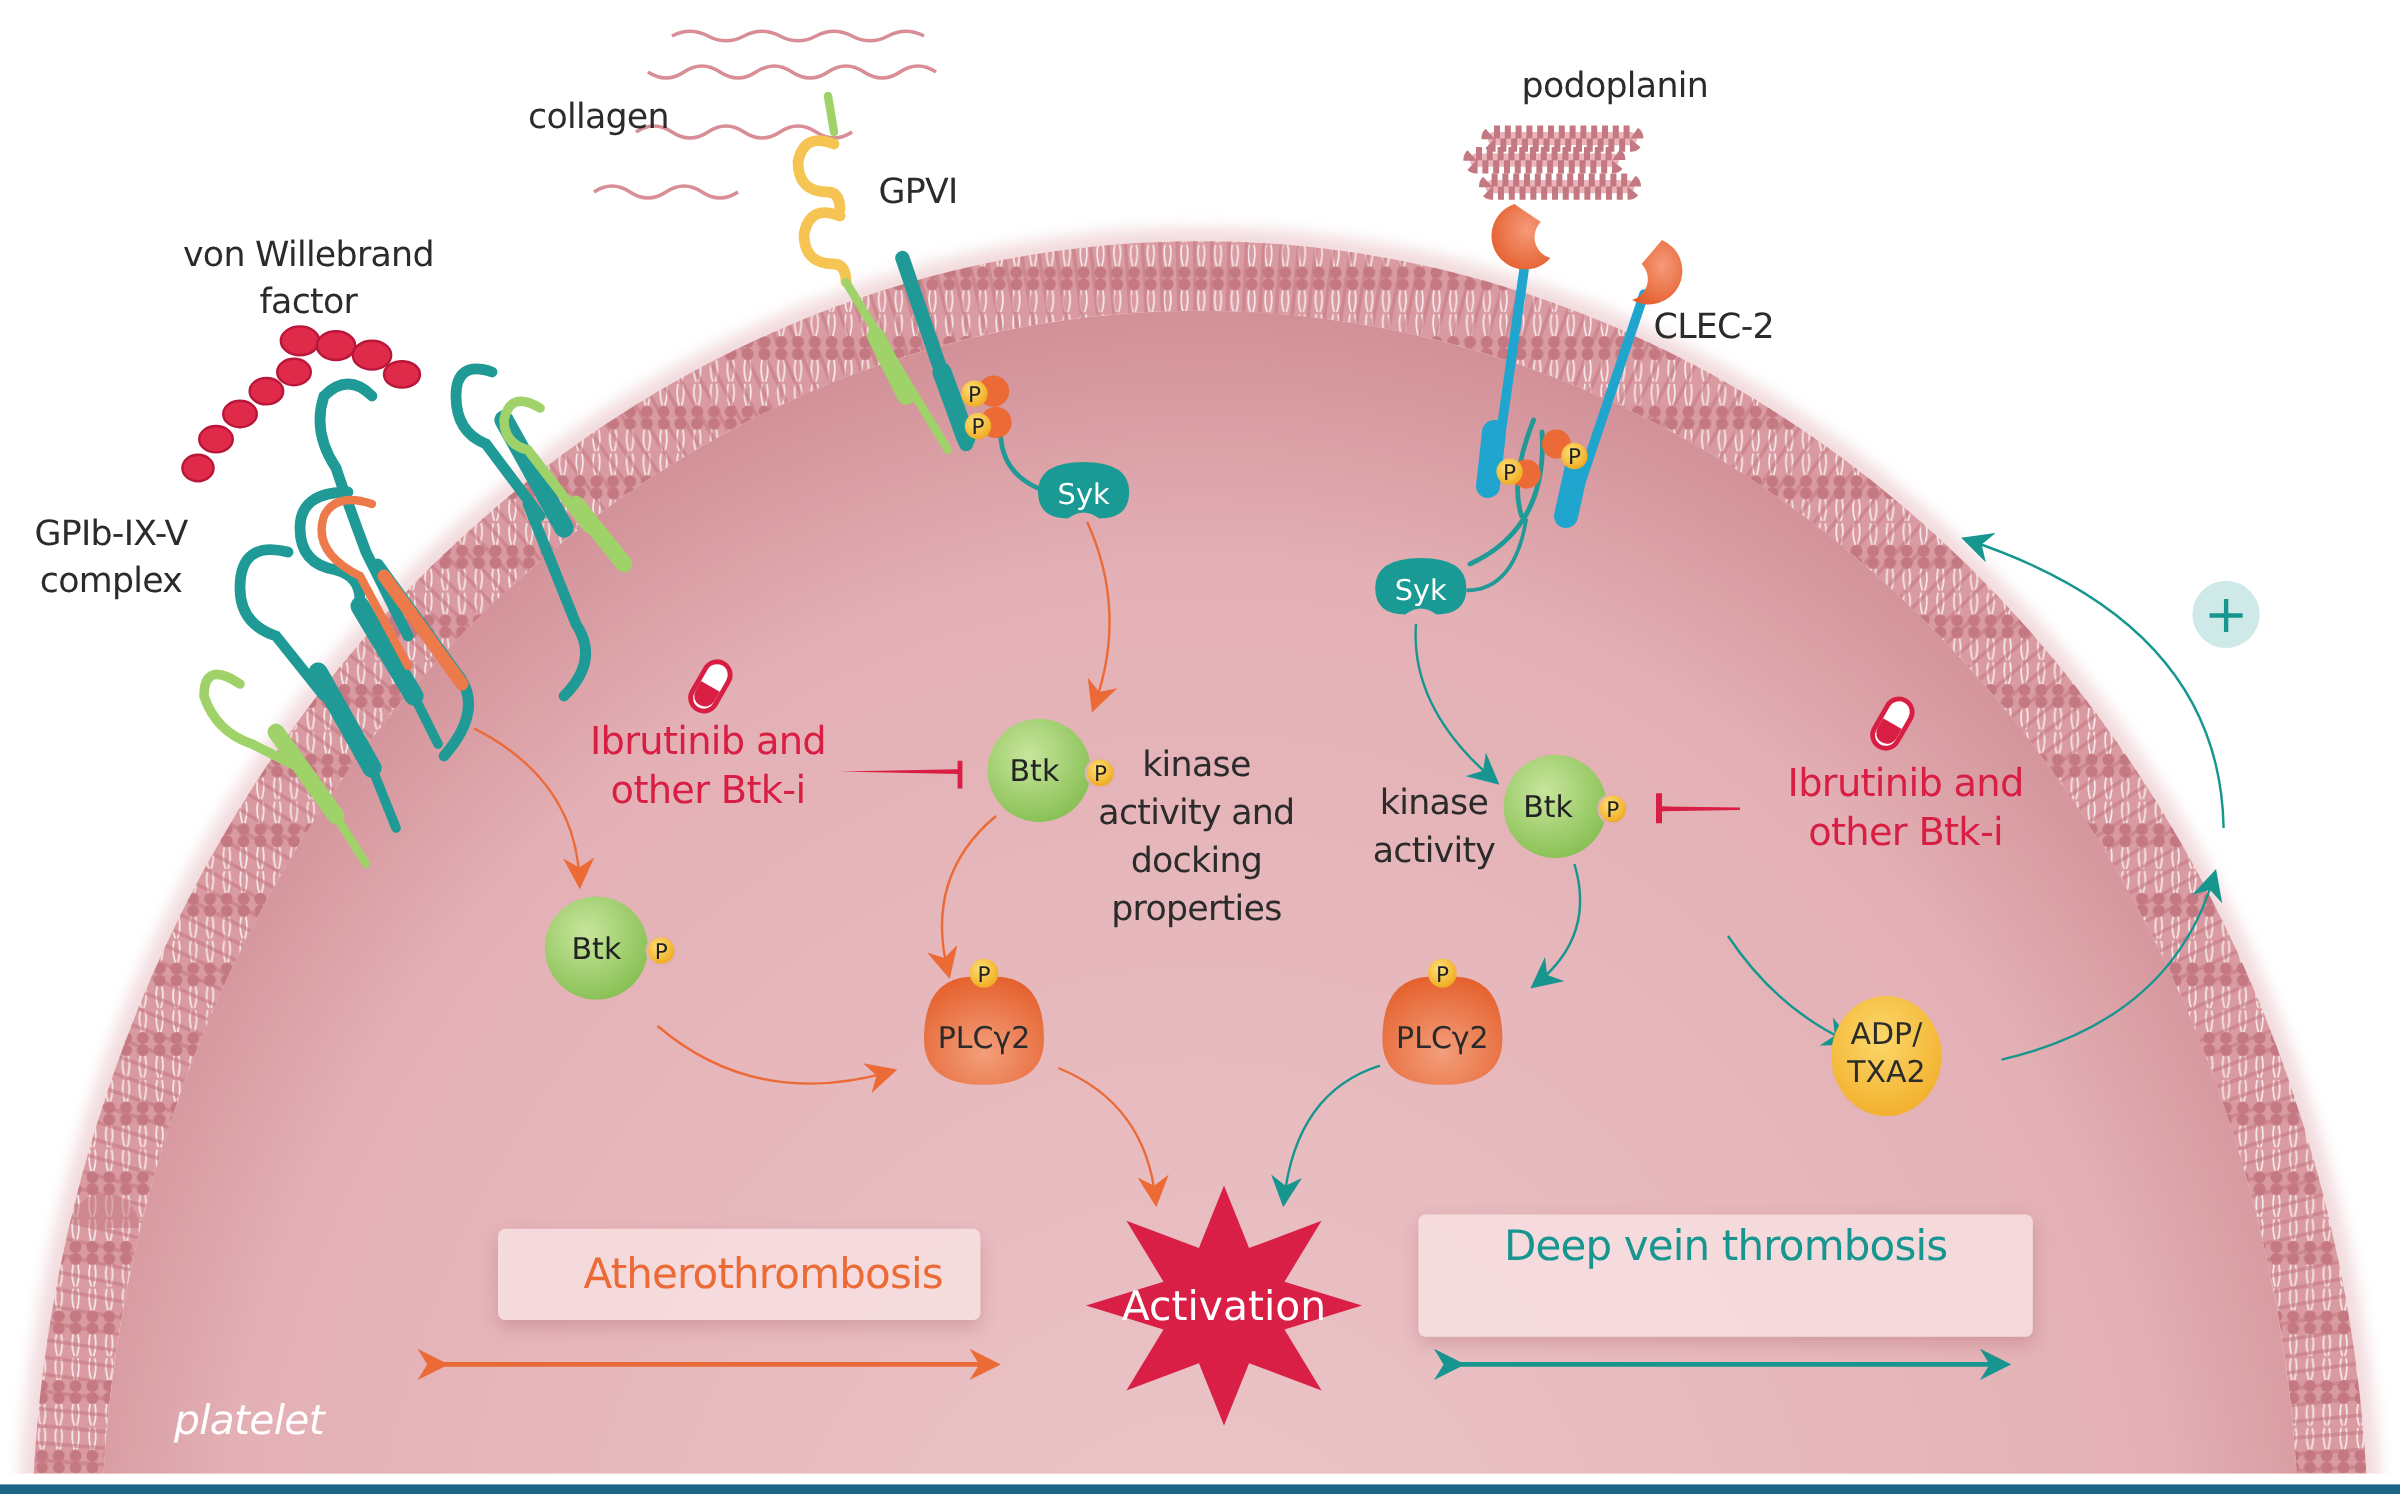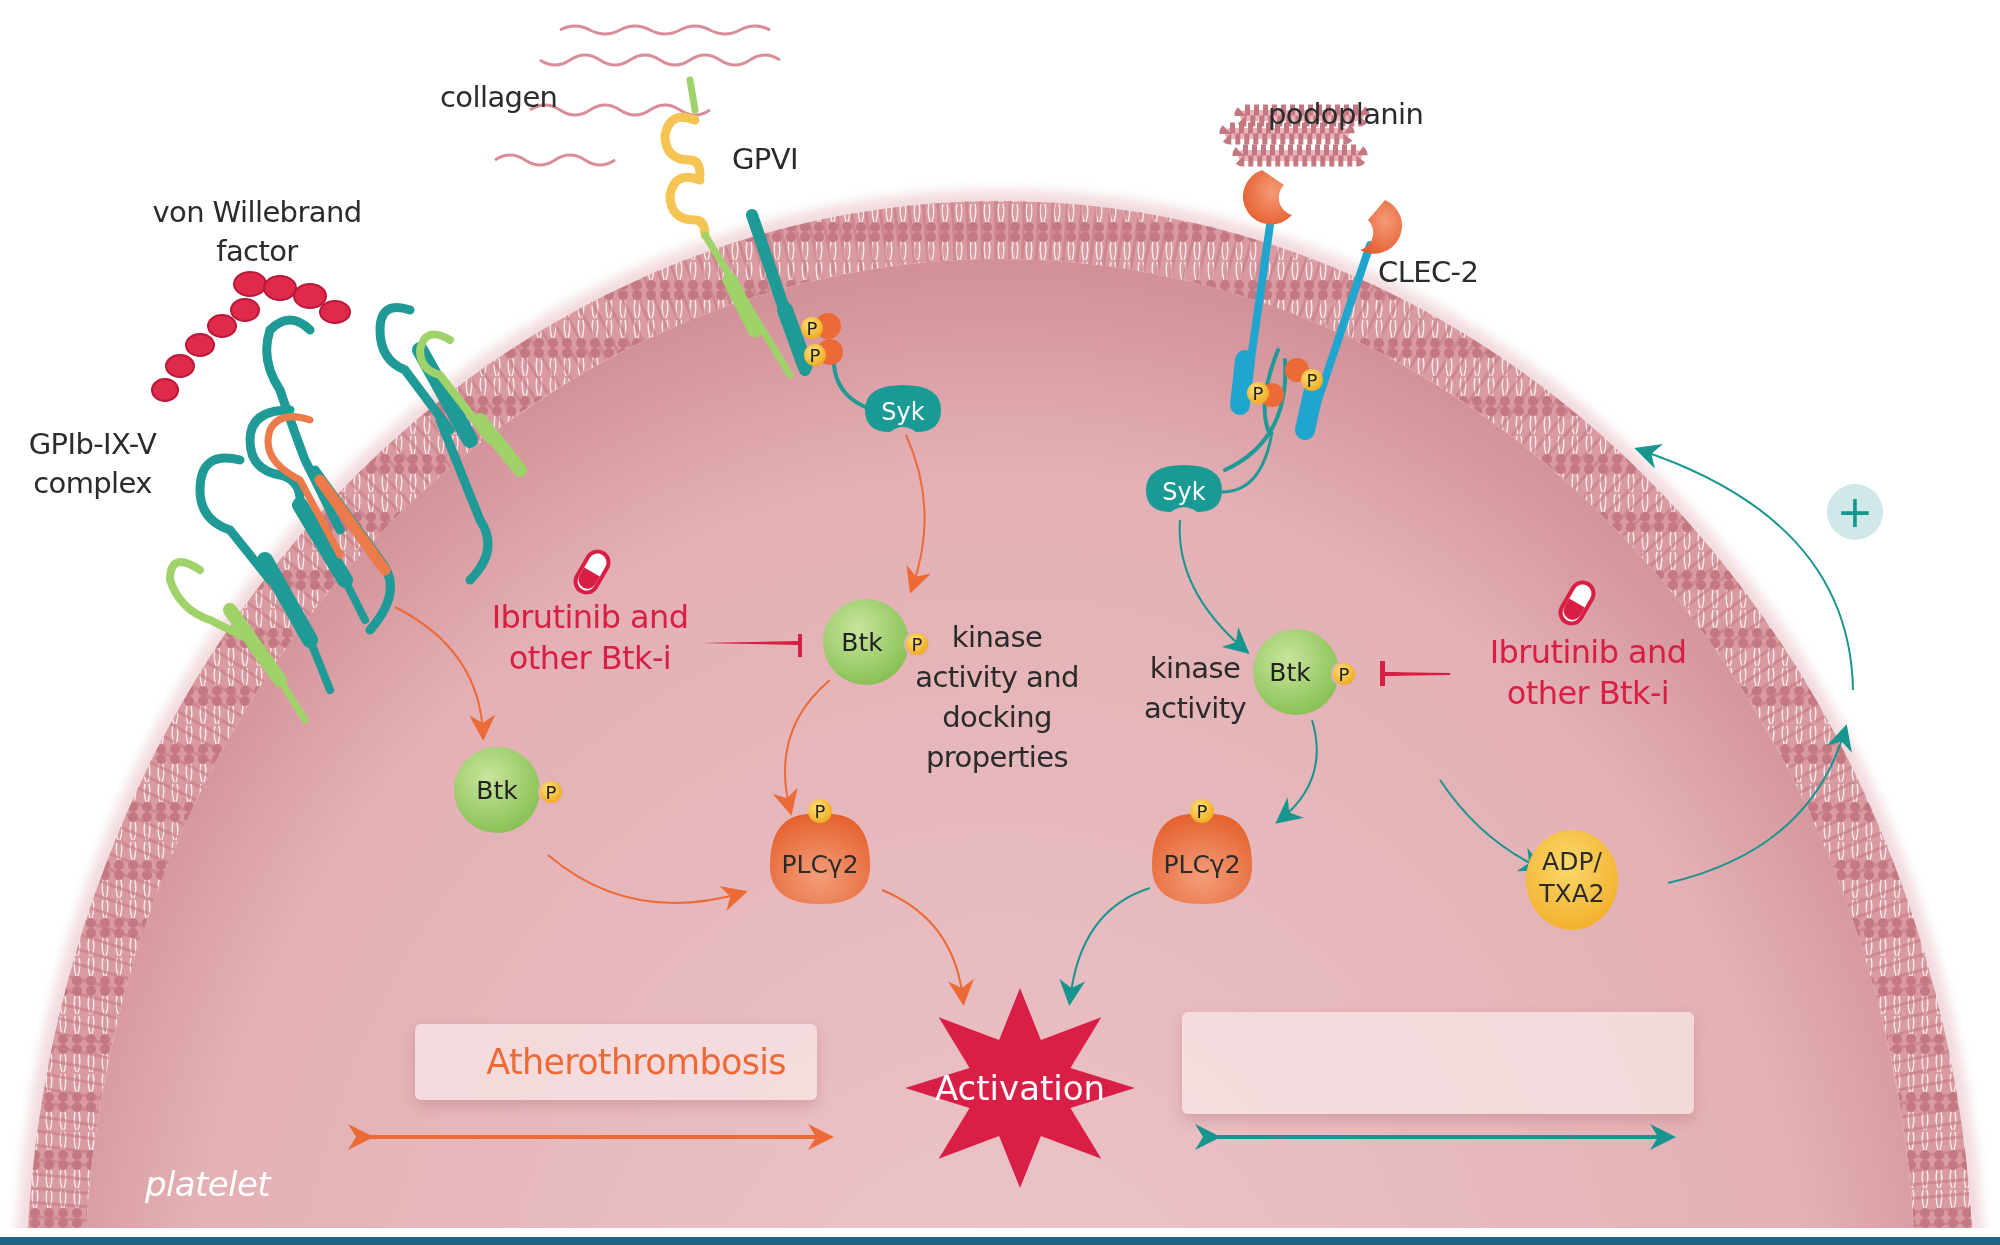--- a/index.html
+++ b/index.html
@@ -263,37 +263,38 @@
   </g>
 </svg>
 
 
 <div class="lbl" style="left:440px; top:78px;">collagen</div>
 <div class="lbl" style="left:732px; top:140px;">GPVI</div>
 <div class="lbl" style="left:152px; top:193px; width:210px;">von Willebrand</div>
 <div class="lbl" style="left:152px; top:232px; width:210px;">factor</div>
 <div class="lbl" style="left:20px; top:425px; width:145px;">GPIb-IX-V</div>
 <div class="lbl" style="left:20px; top:464px; width:145px;">complex</div>
-<div class="lbl" style="left:1268px; top:52px;margin-top:43px;">podoplanin</div>
+<div class="lbl" style="left:1268px; top:52px;">podoplanin</div>
 <div class="lbl" style="left:1378px; top:253px;">CLEC-2</div>
 
 <div class="lbl red" style="left:470px; top:597px; width:240px;">Ibrutinib and</div>
 <div class="lbl red" style="left:470px; top:638px; width:240px;">other Btk-i</div>
 <div class="lbl red" style="left:1468px; top:632px; width:240px;">Ibrutinib and</div>
 <div class="lbl red" style="left:1468px; top:673px; width:240px;">other Btk-i</div>
 
 <div class="lbl" style="left:912px; top:618px; width:170px;">kinase</div>
 <div class="lbl" style="left:912px; top:658px; width:170px;">activity and</div>
 <div class="lbl" style="left:912px; top:698px; width:170px;">docking</div>
 <div class="lbl" style="left:912px; top:738px; width:170px;">properties</div>
 <div class="lbl" style="left:1130px; top:649px; width:130px;">kinase</div>
 <div class="lbl" style="left:1130px; top:689px; width:130px;">activity</div>
 
 <div class="box" style="left:415px; top:1024px; width:362px; height:76px;padding-left:40px;">
   <span class="t" style="color:#ec6a35; line-height:76px;">Atherothrombosis</span>
 </div>
 <div class="box" style="left:1182px; top:1012px; width:512px; height:102px;">
+  <span class="t" style="color:#17958f; margin-top:3px;">Deep vein thrombosis</span>
 </div>
 
 <div class="lbl white big" style="left:145px; top:1165px;font-style:italic;">platelet</div>
 </div>
 
 <div class="bottom-bar"></div>
 
 </body></html>

